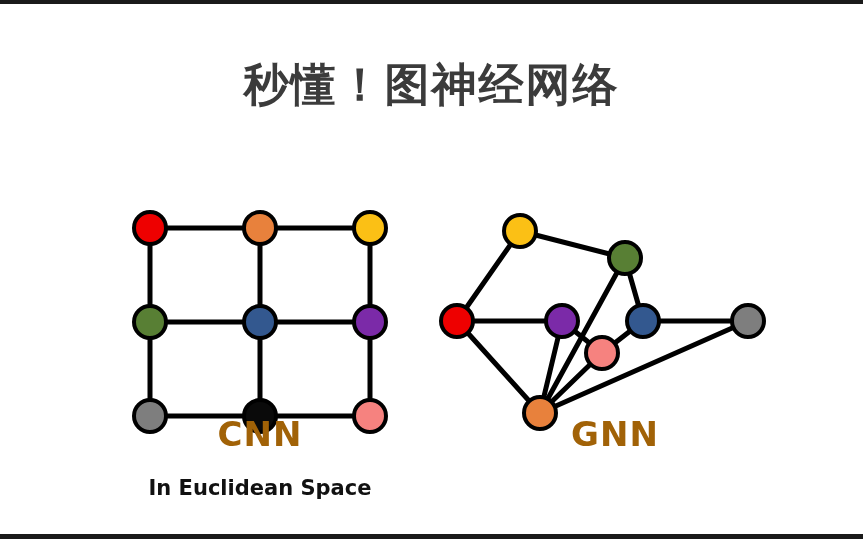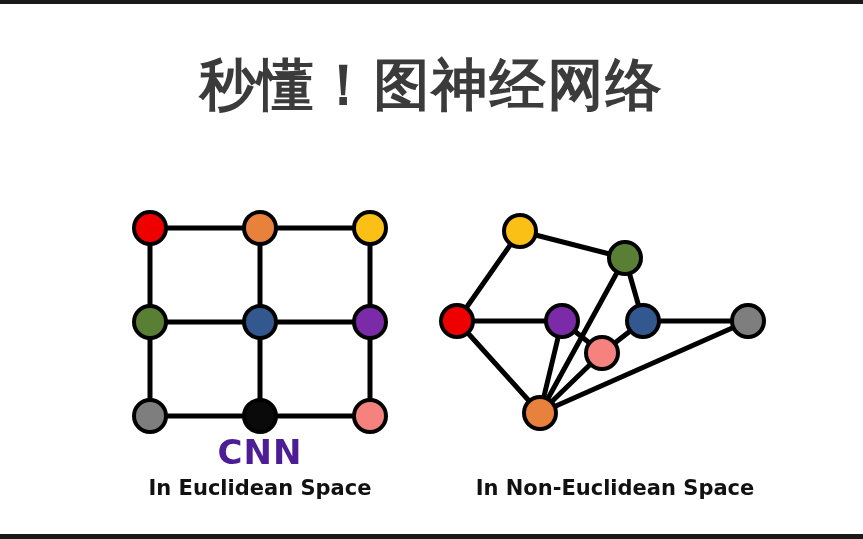--- a/index.html
+++ b/index.html
@@ -26,21 +26,21 @@
   .letterbox-top { top: 0; height: 4px; }
   .letterbox-bottom { bottom: 0; height: 5px; }
 
   #title {
     position: absolute;
     top: 44px;
     left: 0;
     width: 863px;
     text-align: center;
     font-family: "DejaVu Sans", "Liberation Sans", sans-serif;
-    font-size: 56px;
+    font-size: 45px;
     line-height: 82px;
     font-weight: bold;
     letter-spacing: 2px;
     color: #3b3b3b;
     white-space: nowrap;
   }
 
   #figures {
     position: absolute;
     top: 186px;
@@ -63,27 +63,27 @@
     left: 0;
   }
 
   .panel-caption {
     position: absolute;
     left: 0;
     width: 100%;
     text-align: center;
   }
   .caption-main {
-    top: 247px;
+    top: 229px;
     font-family: "DejaVu Sans", "Liberation Sans", sans-serif;
     font-size: 34px;
     line-height: 38px;
     font-weight: bold;
     letter-spacing: 1px;
-    color: #4c1d95;
+    color: #a16207;
   }
   .caption-sub {
     top: 292px;
     font-family: "DejaVu Sans", "Liberation Sans", sans-serif;
     font-size: 21px;
     line-height: 20px;
     font-weight: bold;
     color: #111111;
   }
 </style>
@@ -150,20 +150,20 @@
             <circle cx="95" cy="45" r="16" fill="#FBC015" stroke="#000000" stroke-width="4"></circle>
             <circle cx="200" cy="72" r="16" fill="#587F34" stroke="#000000" stroke-width="4"></circle>
             <circle cx="32" cy="135" r="16" fill="#EE0000" stroke="#000000" stroke-width="4"></circle>
             <circle cx="137" cy="135" r="16" fill="#7B2AA8" stroke="#000000" stroke-width="4"></circle>
             <circle cx="218" cy="135" r="16" fill="#33588F" stroke="#000000" stroke-width="4"></circle>
             <circle cx="323" cy="135" r="16" fill="#7E7E7E" stroke="#000000" stroke-width="4"></circle>
             <circle cx="177" cy="167" r="16" fill="#F6827F" stroke="#000000" stroke-width="4"></circle>
             <circle cx="115" cy="227" r="16" fill="#E8813C" stroke="#000000" stroke-width="4"></circle>
           </g>
       </svg>
-      <div class="panel-caption caption-sub">In Non-Euclidean Space</div>
+      <div class="panel-caption caption-main">GNN</div>
     </div>
 
   </div>
 
   <div class="letterbox letterbox-bottom"></div>
 
 </div>
 
 </body></html>

